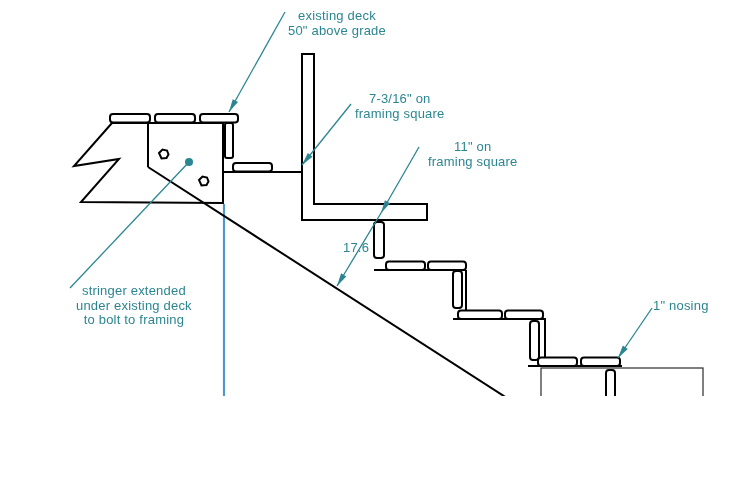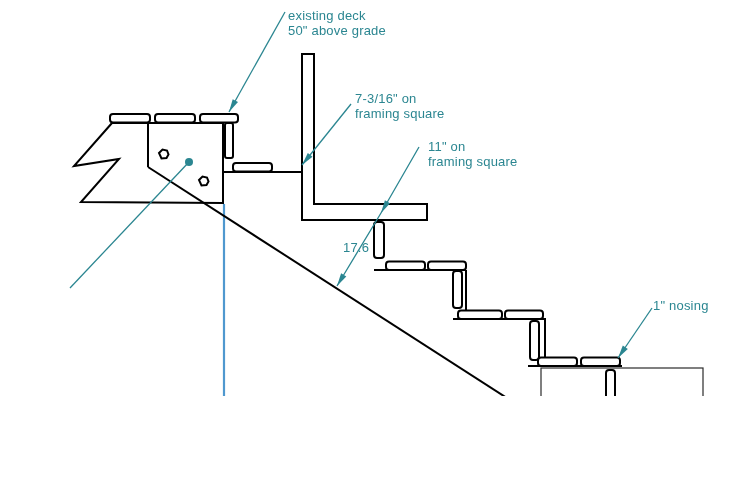--- a/index.html
+++ b/index.html
@@ -1,18 +1,18 @@
 <!DOCTYPE html>
 <html><head>
 <meta charset="utf-8">
 <style>
   html,body{margin:0;padding:0;background:#ffffff;}
   .stage{
     position:relative;width:729px;height:396px;background:#ffffff;
-    font-family:"Liberation Sans", sans-serif;overflow:hidden;
+    font-family:"Liberation Sans", sans-serif;overflow:hidden;text-align:center;
   }
   .stage svg{position:absolute;left:0;top:0;}
   .ann{
     position:absolute;color:#2b8691;font-size:13px;line-height:14.5px;
     letter-spacing:0.2px;white-space:pre-line;font-weight:400;
   }
   .blk{stroke:#000000;stroke-width:2;fill:none;}
   .blkf{stroke:#000000;stroke-width:2;fill:#ffffff;}
   .board{stroke:#000000;stroke-width:2;fill:#ffffff;}
   .thin{stroke:#2b2b2b;stroke-width:1.2;fill:none;}
@@ -108,14 +108,17 @@
   <div class="ann" style="left:355px;top:92px;">7-3/16" on
 framing square</div>
 
   <div class="ann" style="left:428px;top:140px;">11" on
 framing square</div>
 
   <div class="ann" style="left:343px;top:241px;">17.6</div>
 
   <div class="ann" style="left:653px;top:299px;">1" nosing</div>
 
+  <div class="ann" style="left:76px;top:284px;">stringer extended
+under existing deck
+to bolt to framing</div>
 
 </div>
 
 </body></html>

